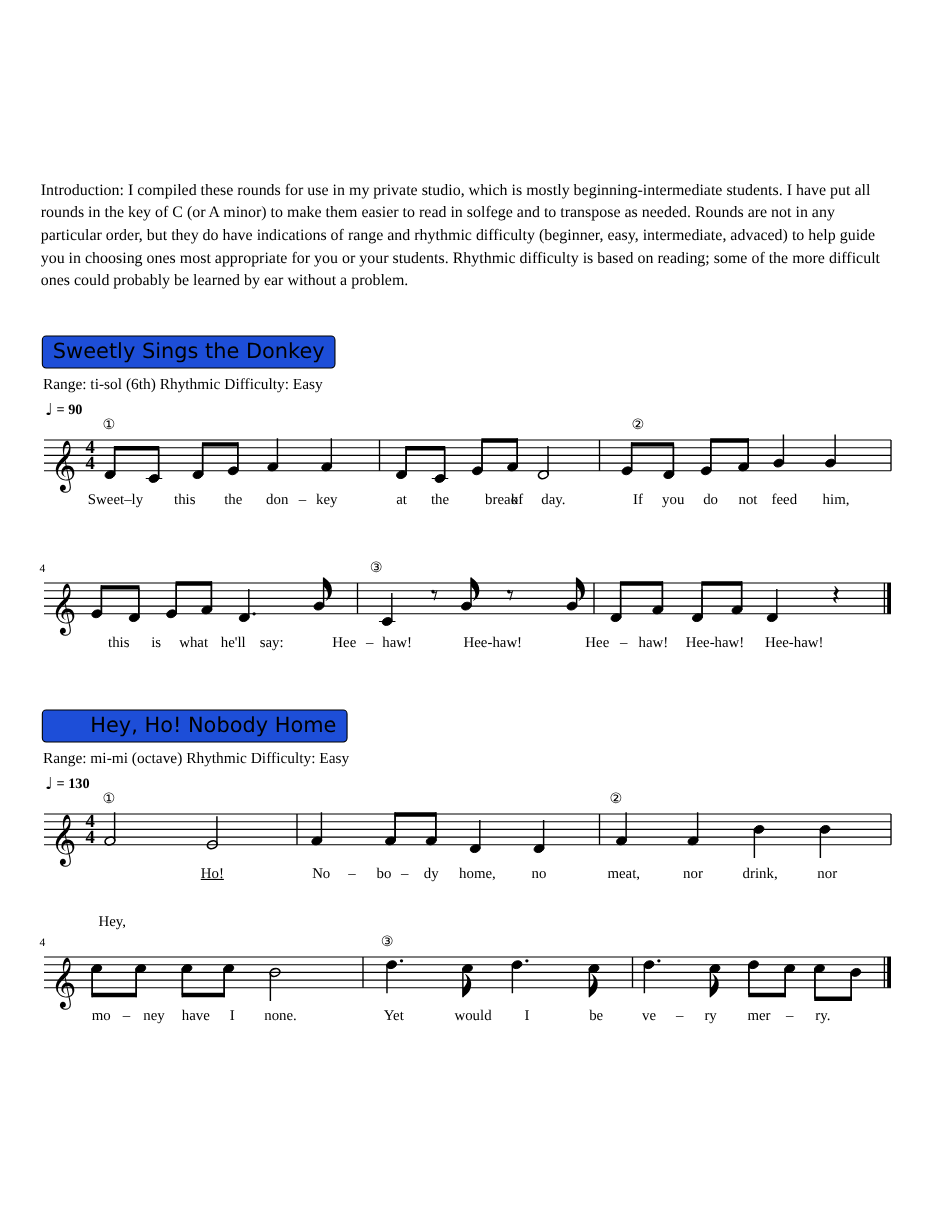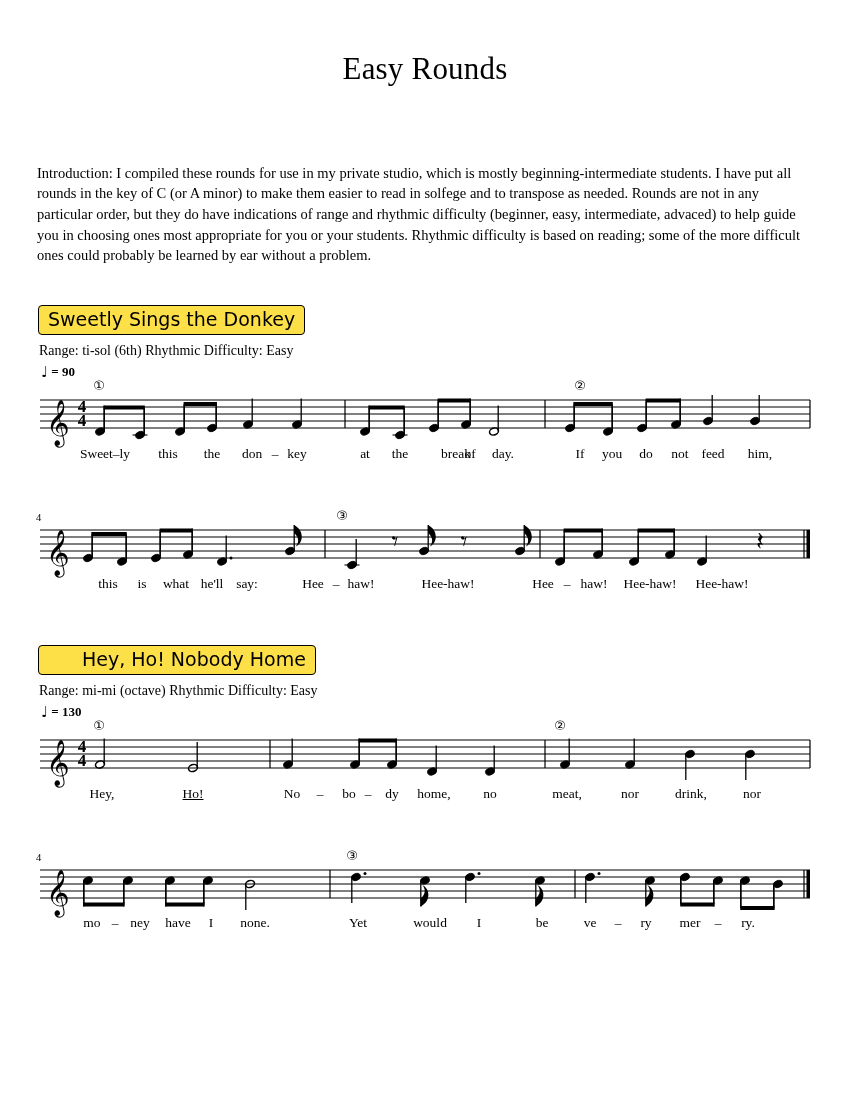--- a/index.html
+++ b/index.html
@@ -60,21 +60,21 @@
   .song-title-box {
     position: absolute;
     left: 38px;
     top: 0;
     border: 1.6px solid #000;
     border-radius: 4px;
     padding: 3px 9px 4px 9px;
     font-family: "DejaVu Sans", "Liberation Sans", sans-serif;
     font-size: 19px;
     line-height: 1.12;
-    background: #fde047;
+    background: #1d4ed8;
     white-space: nowrap;
   }
   .song-meta {
     position: absolute;
     left: 39px;
     font-size: 14px;
     white-space: nowrap;
   }
   .tempo {
     position: absolute;
@@ -113,21 +113,20 @@
     font-family: "Liberation Serif", "DejaVu Serif", serif;
     white-space: nowrap;
     transform: translateX(-50%);
   }
 </style>
 </head>
 <body>
 
 <div class="page">
 
-  <h1 class="doc-title">Easy Rounds</h1>
 
 
   <p class="intro">Introduction: I compiled these rounds for use in my private studio, which is mostly beginning-intermediate students. I have put all rounds in the key of C (or A minor) to make them easier to read in solfege and to transpose as needed. Rounds are not in any particular order, but they do have indications of range and rhythmic difficulty (beginner, easy, intermediate, advaced) to help guide you in choosing ones most appropriate for you or your students. Rhythmic difficulty is based on reading; some of the more difficult ones could probably be learned by ear without a problem.</p>
 
   <div id="songs-container">
       <div class="song" style="top: 0px;">
         <div class="song-title-box" style="top: 305px;">Sweetly Sings the Donkey</div>
         <div class="song-meta" style="top: 343px;">Range: ti-sol (6th)  Rhythmic Difficulty: Easy</div>
         <div class="tempo" style="top: 362px;"><span class="tempo-note">♩</span><span> = 90</span></div>
         <div class="system" style="top: 366px;">
@@ -413,21 +412,21 @@
               <path d="M 740.1999999999999 74 L 774.4 74 L 774.4 70 L 740.1999999999999 70 Z" fill="#000000"></path>
               <line x1="740.8" y1="44.5" x2="740.8" y2="72" stroke="#000000" stroke-width="1.3"></line>
               <line x1="773.8" y1="48" x2="773.8" y2="72" stroke="#000000" stroke-width="1.3"></line>
               <ellipse cx="778" cy="48" rx="4.6" ry="3.4" transform="rotate(-20 778 48)" fill="#000000" stroke="#000000" stroke-width="0.8"></ellipse>
               <line x1="773.8" y1="48" x2="773.8" y2="74" stroke="#000000" stroke-width="1.3"></line>
             </g>
           </svg>
         </div>
         <div class="measure-num" style="left: 36px; top: 852px;">4</div>
         <div class="lyric-row" style="top: 786px;">
-          <span class="lyric" style="left: 102px;">Hey,</span>
+          <span class="lyric" style="left: 102px; margin-top: 44px;">Hey,</span>
           <span class="lyric" style="left: 193px; text-decoration: underline;">Ho!</span>
           <span class="lyric" style="left: 292px;">No</span>
           <span class="lyric" style="left: 320px;">–</span>
           <span class="lyric" style="left: 349px;">bo</span>
           <span class="lyric" style="left: 368px;">–</span>
           <span class="lyric" style="left: 392px;">dy</span>
           <span class="lyric" style="left: 434px;">home,</span>
           <span class="lyric" style="left: 490px;">no</span>
           <span class="lyric" style="left: 567px;">meat,</span>
           <span class="lyric" style="left: 630px;">nor</span>

